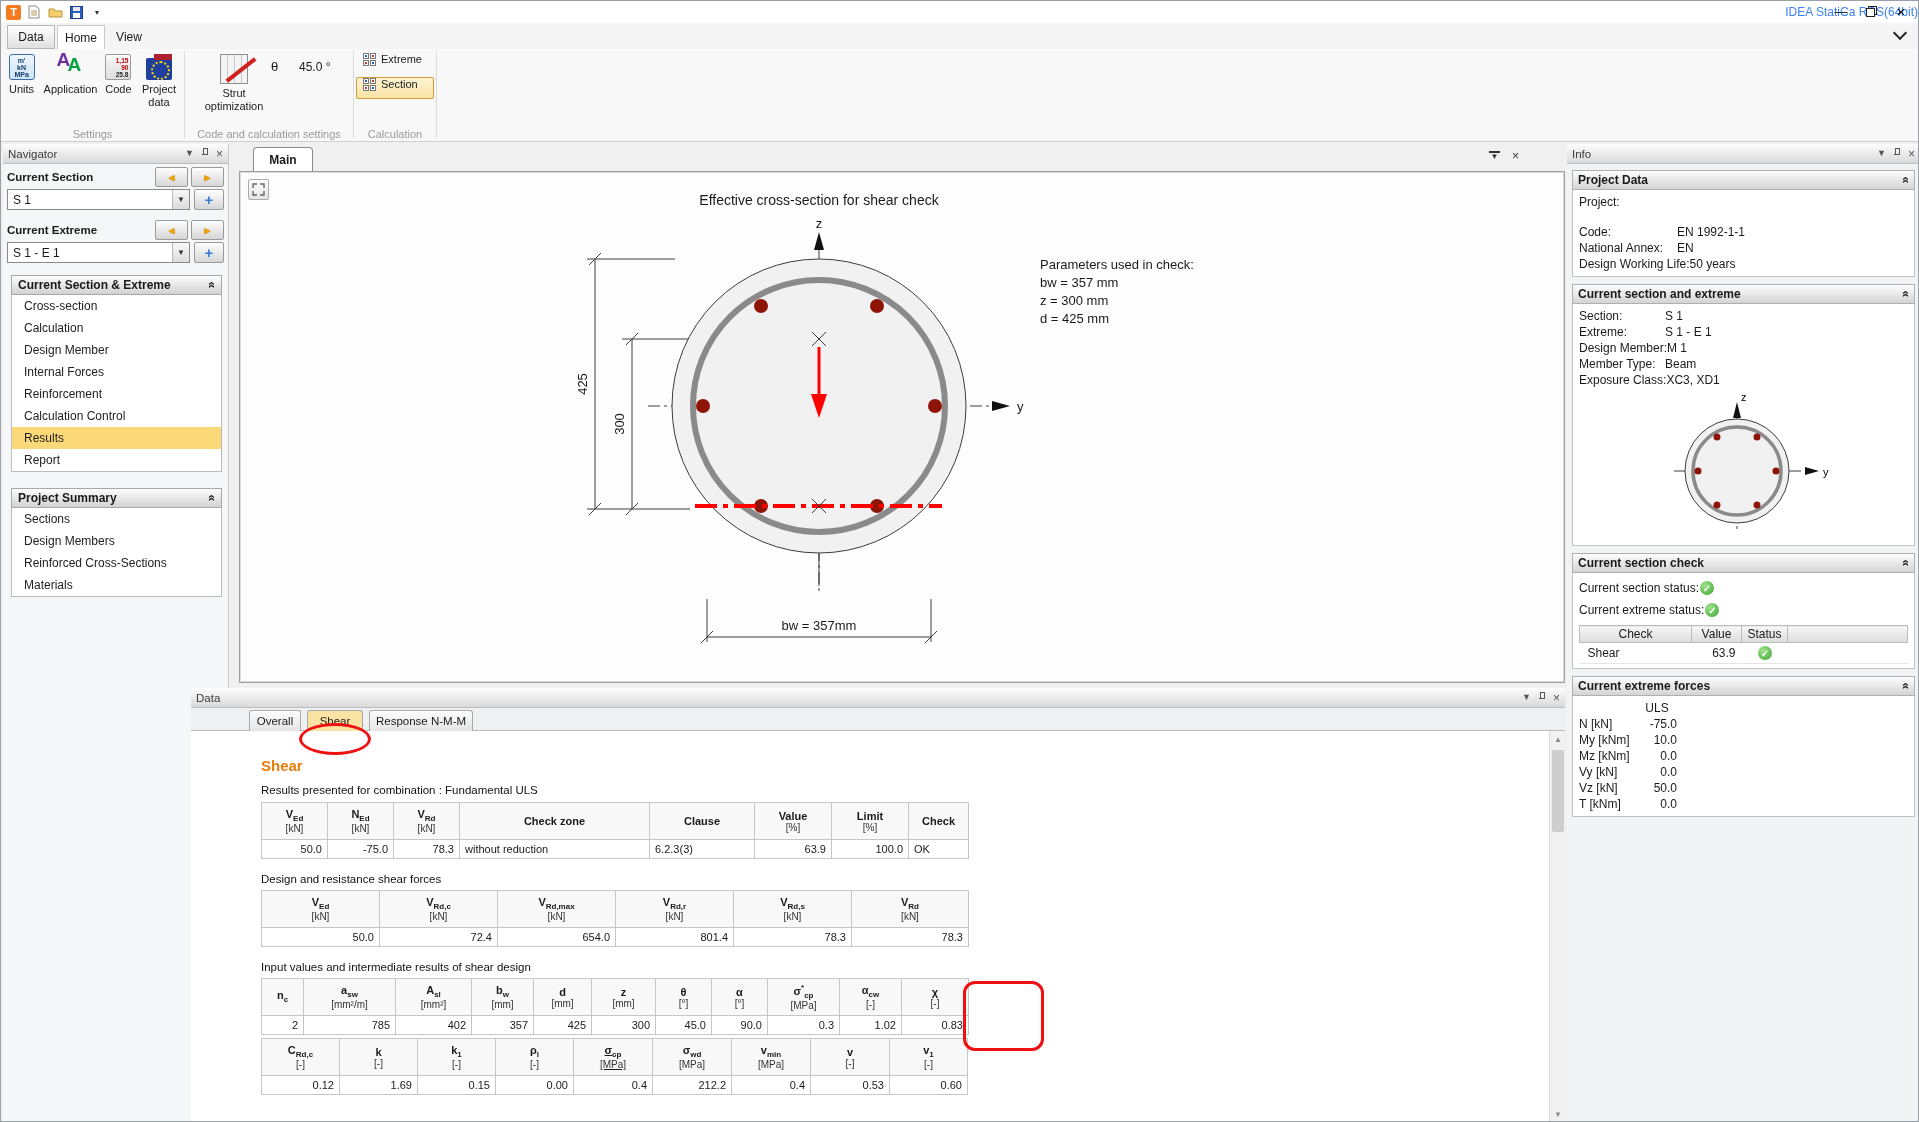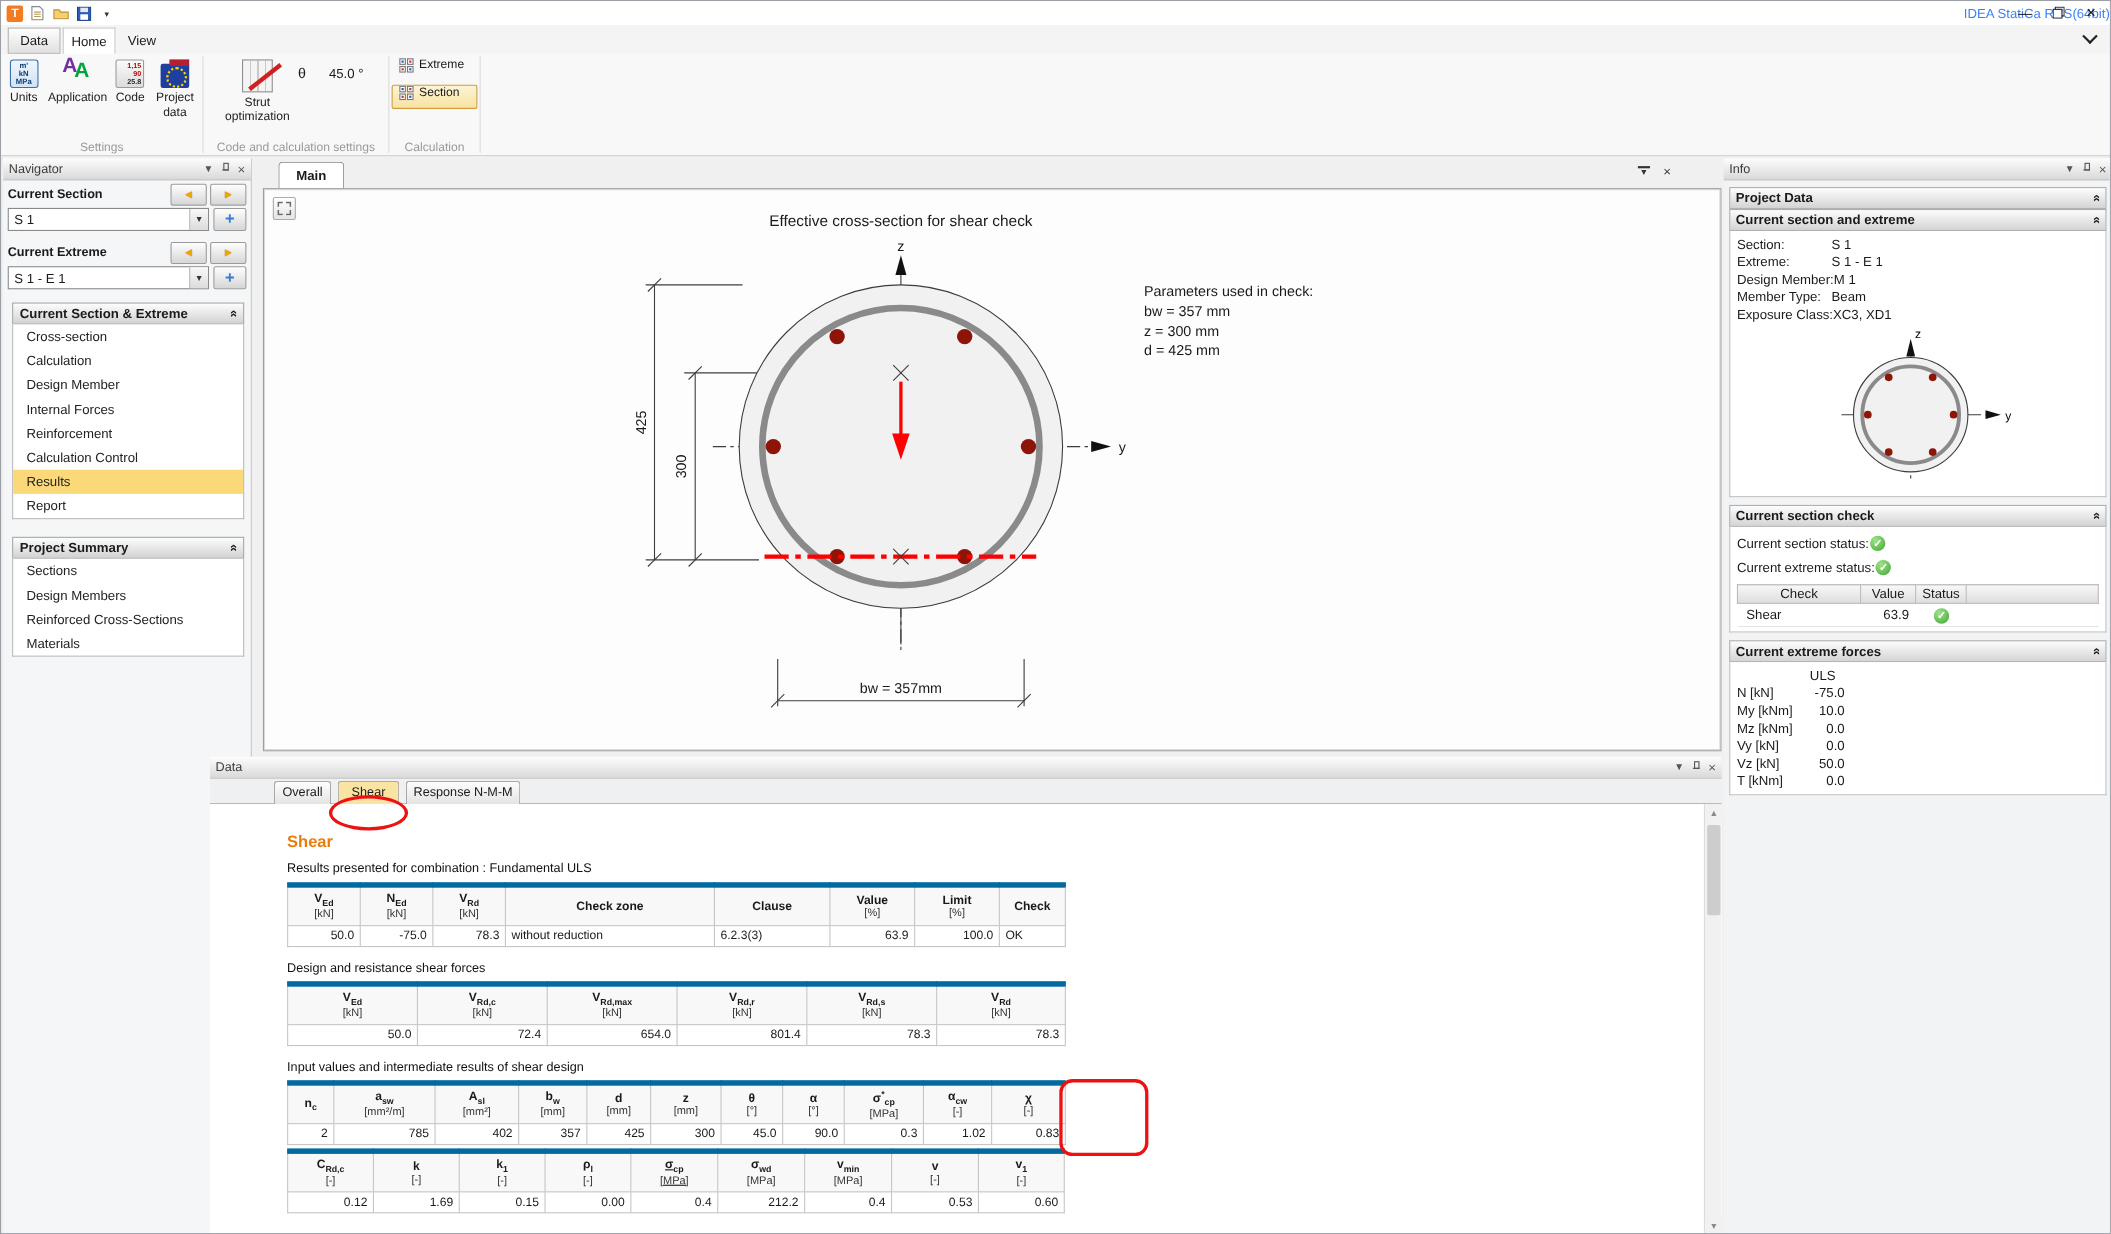--- a/index.html
+++ b/index.html
@@ -82,21 +82,21 @@
 .data-tabs{position:relative;height:23px;background:#eef0f1;border-bottom:1px solid #b9b9b9}
 .dtab{position:absolute;top:2px;height:21px;border:1px solid #a9a9a9;border-bottom:none;border-radius:3px 3px 0 0;background:linear-gradient(#fdfdfd,#e4e4e4);display:flex;align-items:center;justify-content:center;font-size:11.5px}
 .dtab.selected{background:var(--tab-selected-yellow)}
 .data-content{position:relative;height:392px;background:#fff;padding:26px 0 0 70px;overflow:hidden}
 .shear-heading{font-size:15px;font-weight:bold;color:var(--heading-orange);margin-bottom:10px}
 .combo-line,.tbl-title{font-size:11.5px;font-weight:normal;color:#111}
 .combo-line{margin-bottom:6px}
 .tbl-title{margin:14px 0 5px 0}
 table.rtbl{border-collapse:collapse;table-layout:fixed;font-size:11px}
 table.rtbl th,table.rtbl td{border:1px solid #c6c6c6;padding:1px 5px;vertical-align:middle}
-table.rtbl thead tr{border-top:5px solid #0369a1}
+table.rtbl thead tr{border-top:1px solid #0369a1}
 table.rtbl th{background:#f8f8f8;font-weight:bold;text-align:center;height:37px}
 table.rtbl th .h-unit{font-weight:normal;font-size:10px;color:#333}
 table.rtbl th sub{font-size:8px}
 table.rtbl th sup{font-size:8px}
 table.rtbl td{height:19px;background:#fff}
 td.ar{text-align:right}td.al{text-align:left}
 .t4{margin-top:3px}
 .vscroll{position:absolute;right:0;top:0;bottom:0;width:16px;background:#f1f1f1;border-left:1px solid #dcdcdc}
 .vs-btn{position:absolute;left:0;width:16px;height:17px;background:#f1f1f1;color:#8a8a8a;font-size:8px;display:flex;align-items:center;justify-content:center}
 .vs-thumb{position:absolute;left:2px;top:19px;width:12px;height:82px;background:#cdcdcd;border-radius:2px}
@@ -664,20 +664,30 @@
         <span class="tb-v">▼</span>
         <span class="pin"></span>
         <span class="tb-x">×</span>
       </span>
     </div>
     <div class="info-body">
       <div class="info-header">
         <span>Project Data</span>
           <span class="dchev">»</span>
       </div>
+      <div class="info-box">
+        <div class="kv"><span class="k">Project:</span></div>
+        <div class="blank8"></div>
+        <div>
+
+        <div class="kv"><span class="k">Code:</span><span>EN 1992-1-1</span></div>
+            <div class="kv"><span class="k">National Annex:</span><span>EN</span></div>
+            <div class="kv"><span class="k">Design Working Life:</span><span>50 years</span></div>
+          </div>
+      </div>
       <div class="info-header">
         <span>Current section and extreme</span>
           <span class="dchev">»</span>
       </div>
       <div class="info-box">
         <div class="kv2">
 
         <div class="kv"><span class="k">Section:</span><span>S 1</span></div>
             <div class="kv"><span class="k">Extreme:</span><span>S 1 - E 1</span></div>
             <div class="kv"><span class="k">Design Member:</span><span>M 1</span></div>

